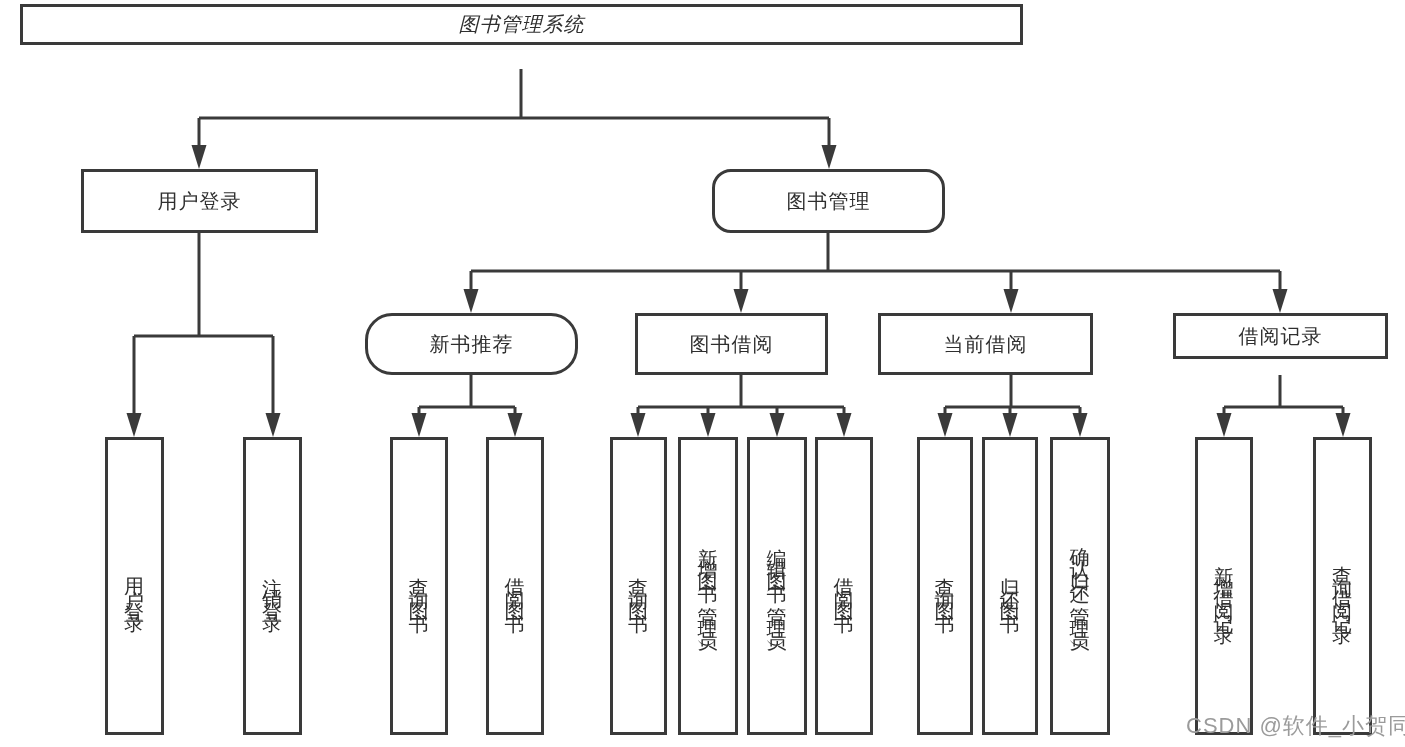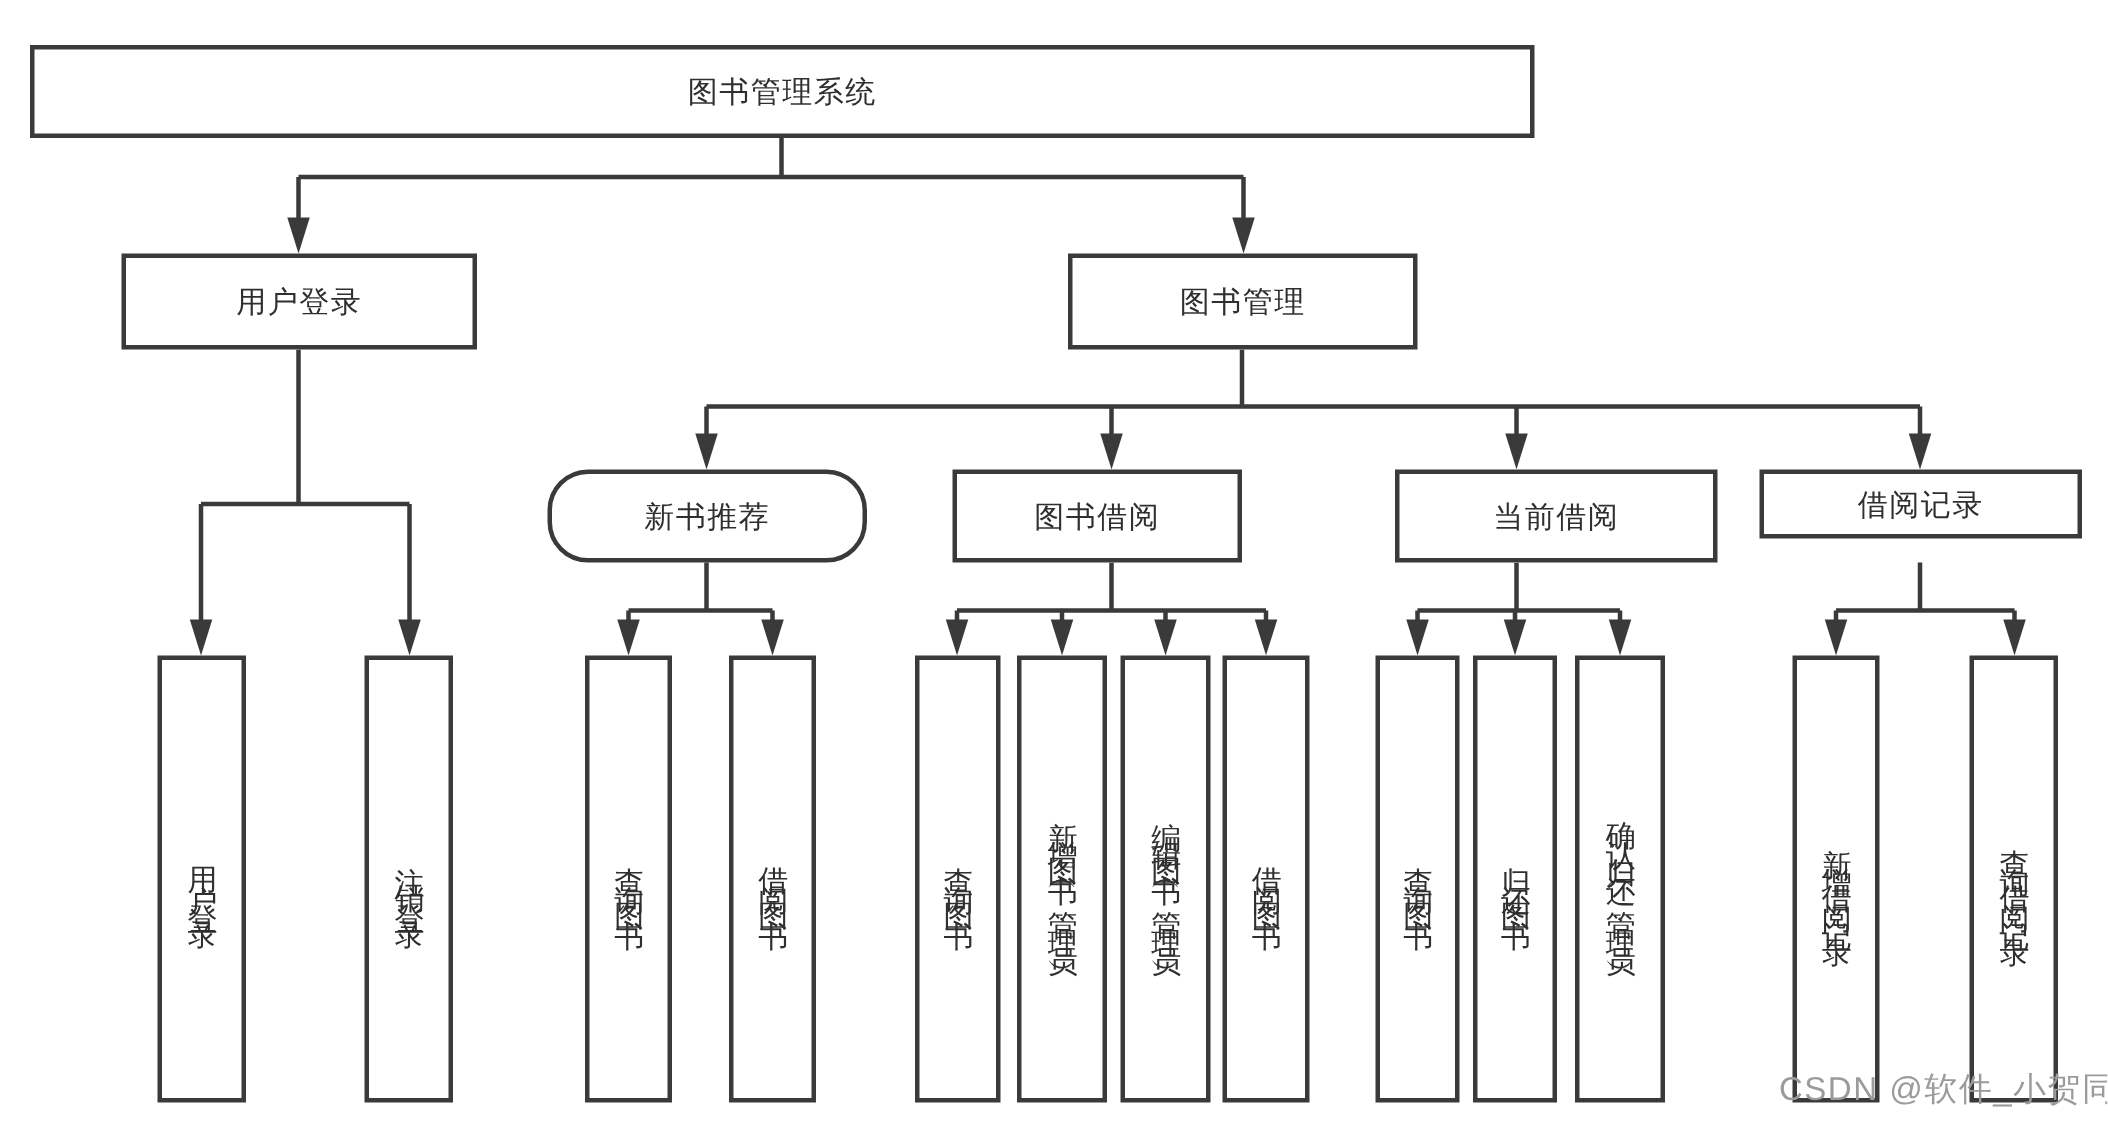--- a/index.html
+++ b/index.html
@@ -62,28 +62,28 @@
       <polygon points="777,437 769.5,413 784.5,413"></polygon>
       <polygon points="844,437 836.5,413 851.5,413"></polygon>
       <polygon points="945,437 937.5,413 952.5,413"></polygon>
       <polygon points="1010,437 1002.5,413 1017.5,413"></polygon>
       <polygon points="1080,437 1072.5,413 1087.5,413"></polygon>
       <polygon points="1224,437 1216.5,413 1231.5,413"></polygon>
       <polygon points="1343,437 1335.5,413 1350.5,413"></polygon>
     </g>
   </svg>
 
-  <div class="node h" style="left:20px;top:30px;width:1003px;height:62px;">图书管理系统</div>
+  <div class="node h" style="left:20px;top:4px;width:1003px;height:41px;font-style:italic;">图书管理系统</div>
 
   <div class="node h" style="left:81px;top:169px;width:237px;height:64px;">用户登录</div>
-  <div class="node h" style="left:712px;top:169px;width:233px;height:64px;">图书管理</div>
+  <div class="node h" style="left:712px;top:169px;width:233px;height:64px;border-radius:19px;">图书管理</div>
 
   <div class="node h" style="left:365px;top:313px;width:213px;height:62px;border-radius:27px;">新书推荐</div>
   <div class="node h" style="left:635px;top:313px;width:193px;height:62px;">图书借阅</div>
-  <div class="node h" style="left:930px;top:313px;width:215px;height:62px;text-align:center;">当前借阅</div>
+  <div class="node h" style="left:878px;top:313px;width:215px;height:62px;text-align:center;">当前借阅</div>
   <div class="node h" style="left:1173px;top:313px;width:215px;height:46px;">借阅记录</div>
 
   <div class="node v" style="left:105px;top:437px;width:59px;height:298px;">用户登录</div>
   <div class="node v" style="left:243px;top:437px;width:59px;height:298px;">注销登录</div>
 
   <div class="node v" style="left:390px;top:437px;width:58px;height:298px;">查询图书</div>
   <div class="node v" style="left:486px;top:437px;width:58px;height:298px;">借阅图书</div>
 
   <div class="node v" style="left:610px;top:437px;width:57px;height:298px;">查询图书</div>
   <div class="node v" style="left:678px;top:437px;width:60px;height:298px;">新增图书（管理员）</div>

